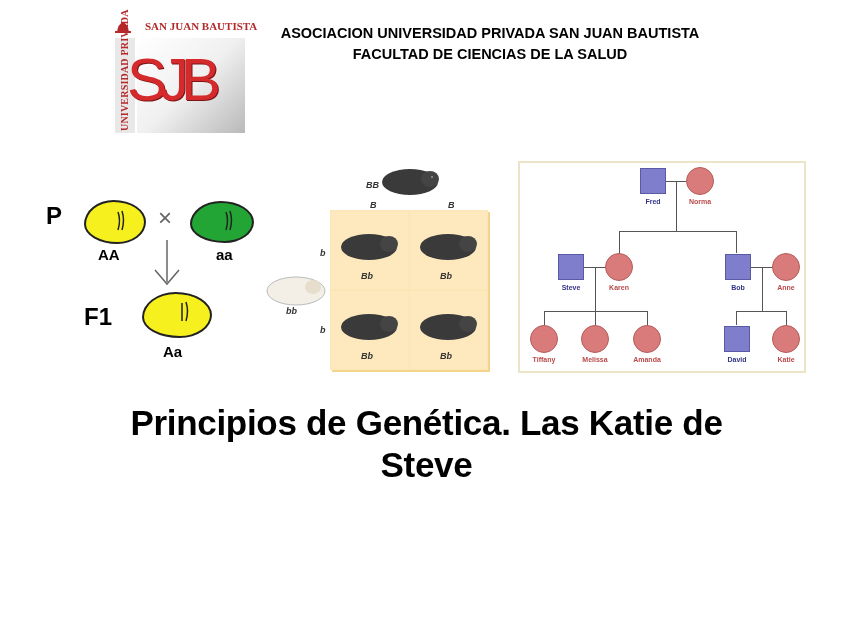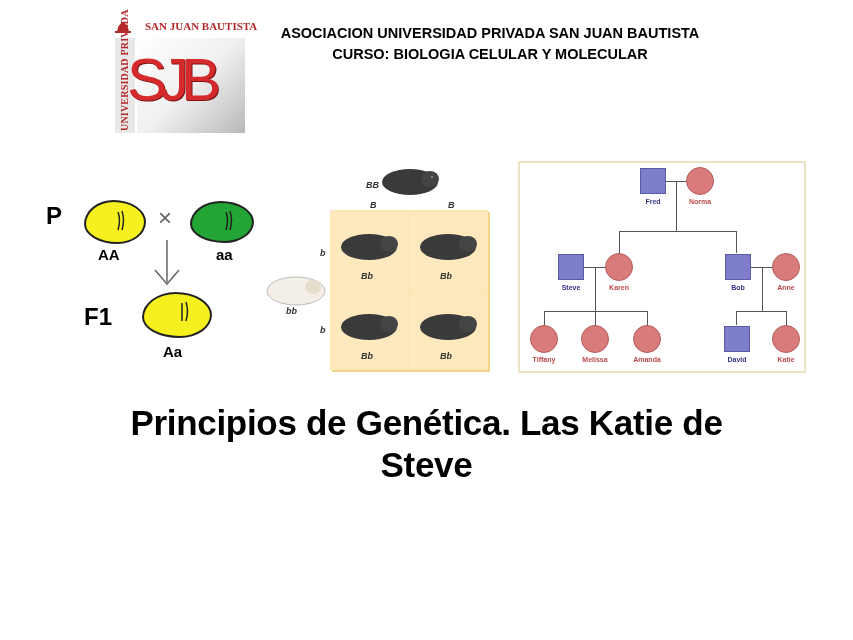--- a/index.html
+++ b/index.html
@@ -54,21 +54,21 @@
   </svg>
   <div class="htext">SAN JUAN BAUTISTA</div>
   <div class="bar"></div>
   <div class="vtext">UNIVERSIDAD PRIVADA</div>
   <div class="box"></div>
   <div class="mono">SJB</div>
 </div>
 
 <div class="header">
   <div>ASOCIACION UNIVERSIDAD PRIVADA SAN JUAN BAUTISTA</div>
-  <div>CURSO: BIOLOGIA CELULAR Y MOLECULAR</div>
+  <div>FACULTAD DE CIENCIAS DE LA SALUD</div>
 </div>
 
 <div class="pea-cross">
   <div class="lbl" style="left:6px; top:12px; font-size:24px;">P</div>
   <div class="pea" style="left:44px; top:10px; width:58px; height:40px; background:#f5f01e;">
     <svg class="seam" style="left:30px; top:8px;" viewBox="0 0 10 22">
         <path d="M2 2 Q5 10 2 20 M6 1 Q9 10 6 20" stroke="#222" stroke-width="1.5" fill="none"></path>
       </svg>
   </div>
   <div class="geno" style="left:58px; top:56px;">AA</div>

